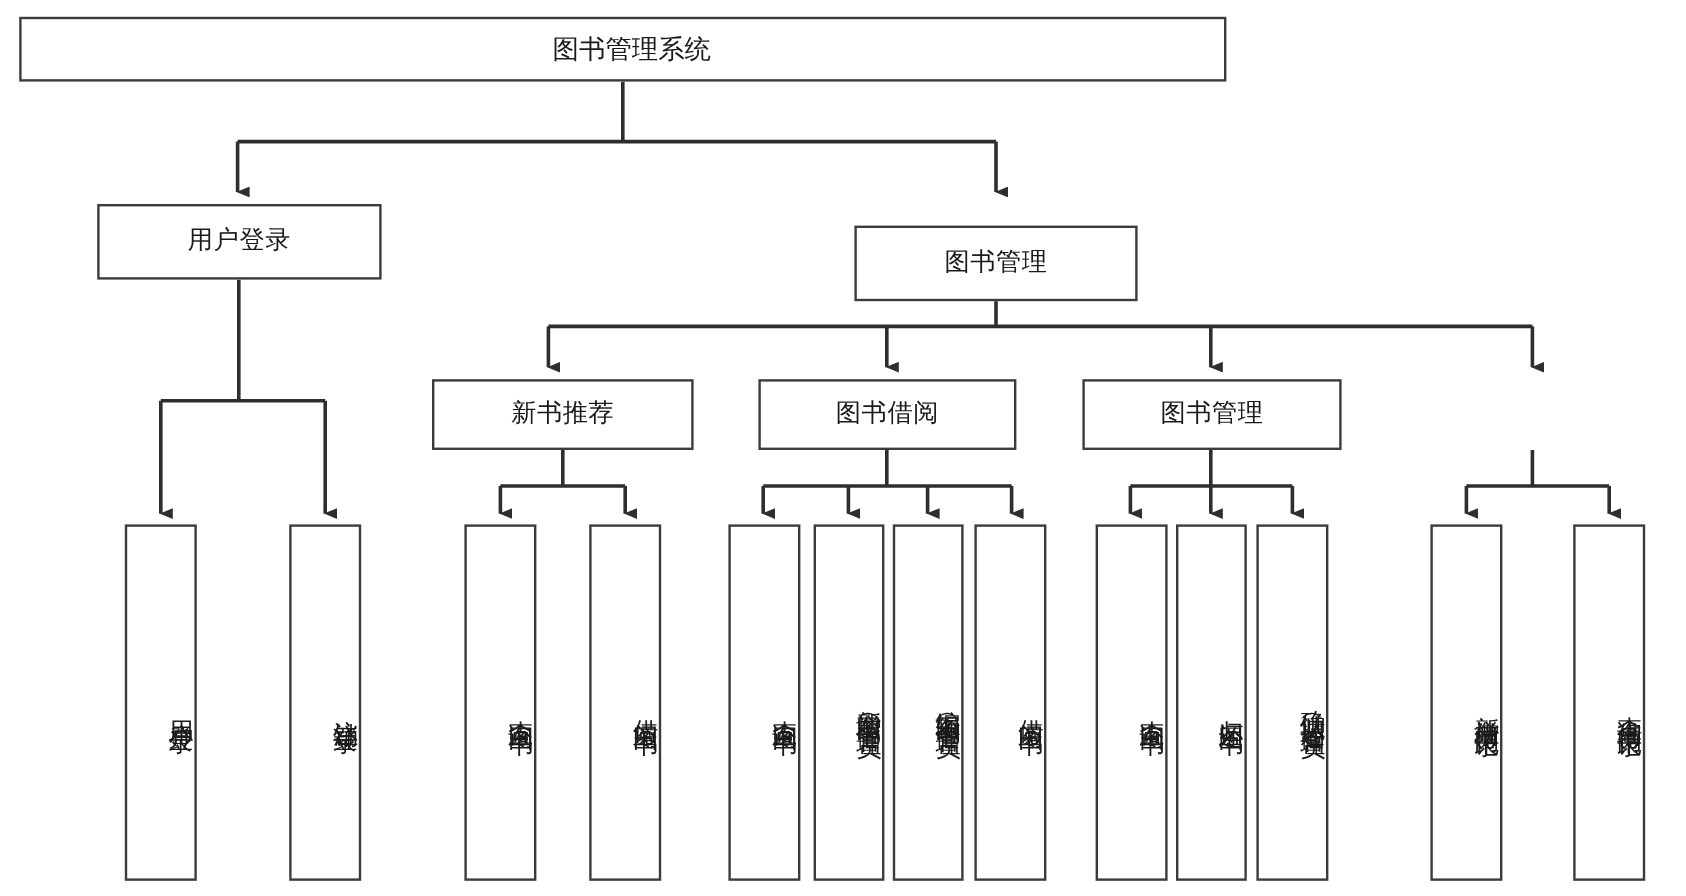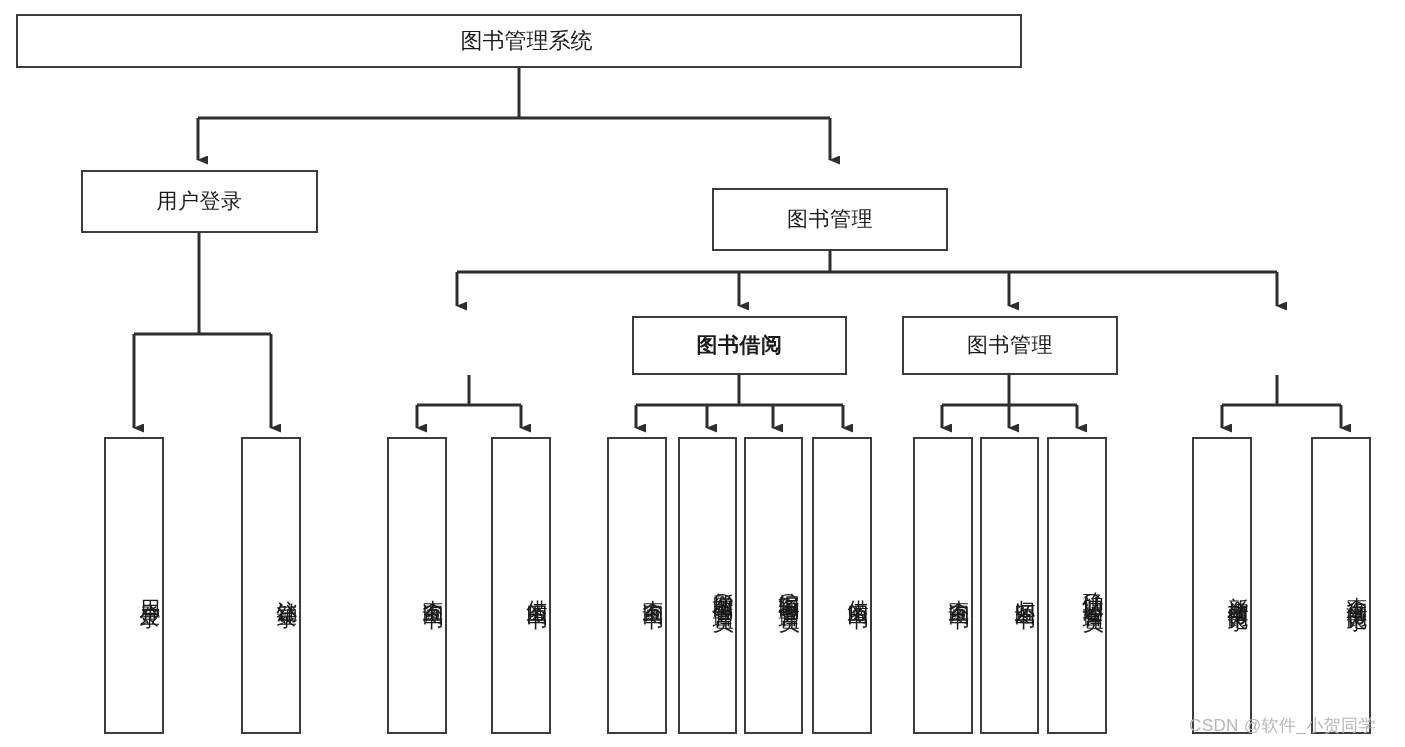--- a/index.html
+++ b/index.html
@@ -129,21 +129,24 @@
     <span>图书管理系统</span>
   </div>
 
   <div class="node h" style="left:81px; top:170px; width:237px; height:63px;">
     <span>用户登录</span>
   </div>
   <div class="node h" style="left:712px; top:170px; width:236px; height:63px;margin-top:18px;">
     <span>图书管理</span>
   </div>
 
-  <div class="node h" style="left:632px; top:316px; width:215px; height:59px;font-weight:bold;">
+  <div class="node h" style="left:360px; top:316px; width:218px; height:59px;">
+    <span>新书推荐</span>
+  </div>
+  <div class="node h" style="left:632px; top:316px; width:215px; height:59px;">
     <span>图书借阅</span>
   </div>
   <div class="node h" style="left:902px; top:316px; width:216px; height:59px;">
     <span>图书管理</span>
   </div>
 
   <div class="node v" style="left:104px; top:437px; width:60px; height:297px;">
     <span class="vtext">用户登录</span>
   </div>
   <div class="node v" style="left:241px; top:437px; width:60px; height:297px;">
@@ -180,15 +183,14 @@
     <span class="vtext">确认归还（管理员）</span>
   </div>
 
   <div class="node v" style="left:1192px; top:437px; width:60px; height:297px;">
     <span class="vtext">新增借阅记录</span>
   </div>
   <div class="node v" style="left:1311px; top:437px; width:60px; height:297px;">
     <span class="vtext">查询借阅记录</span>
   </div>
 
-  <div class="watermark">CSDN @软件_小贺同学</div>
 
 </div>
 
 </body></html>

